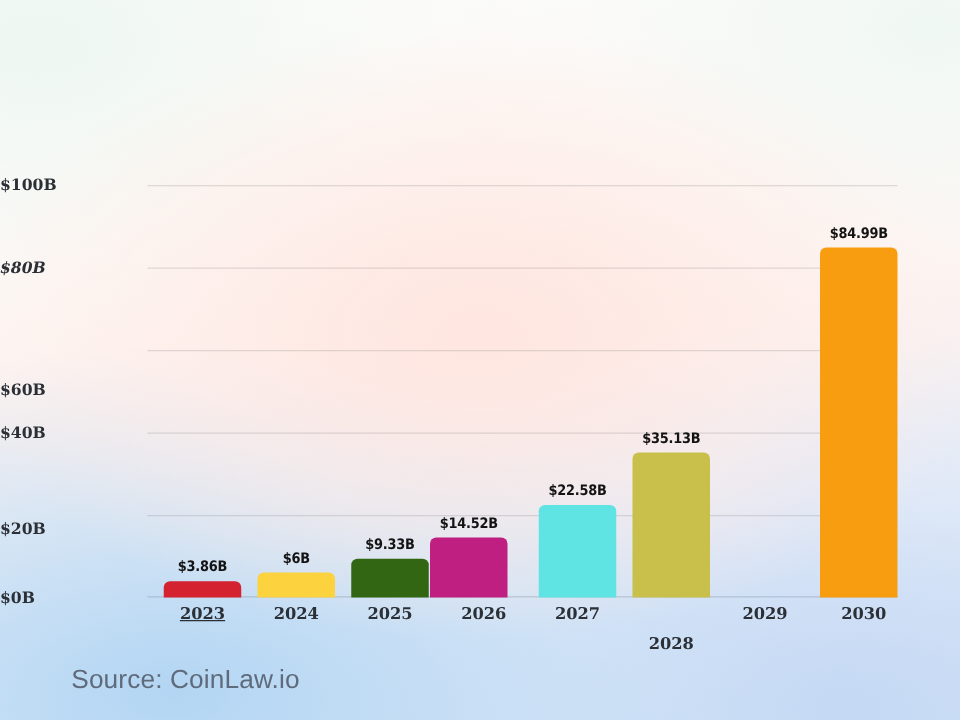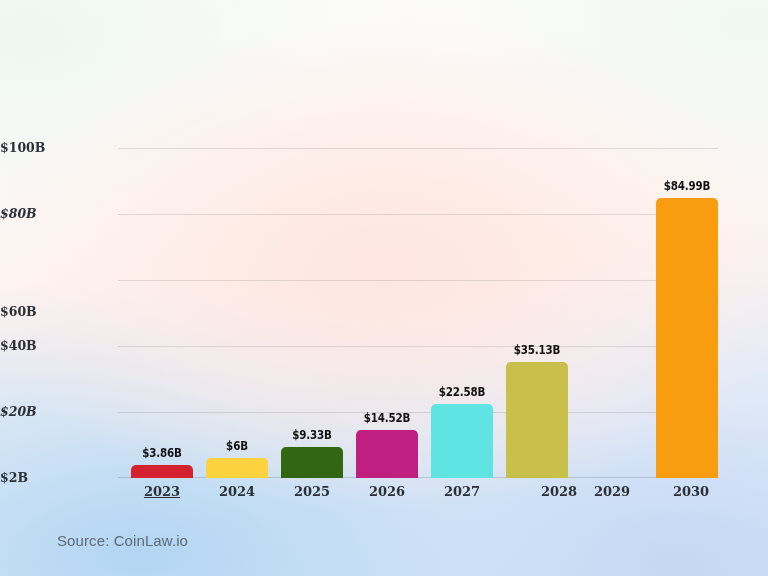--- a/index.html
+++ b/index.html
@@ -139,62 +139,62 @@
     color: #2b2f36;
     white-space: nowrap;
   }
 
   
   .source-note {
     position: absolute;
     left: 57px;
     top: 532px;
     font-family: "Liberation Sans", sans-serif;
-    font-size: 15px;
+    font-size: 21px;
     color: #5f6b7a;
     letter-spacing: 0.1px;
   }
 </style>
 </head>
 <body>
 
 <div id="infographic">
 
 
   <div class="plot-wrap">
     <div class="plot-area" id="plot-area">
         <div class="gridline" style="top: 264px;"></div>
         <div class="gridline" style="top: 198px;"></div>
         <div class="gridline" style="top: 132px;"></div>
         <div class="gridline" style="top: 66px;"></div>
         <div class="gridline" style="top: 0px;"></div>
         <div class="axis-baseline"></div>
       </div>
     <div id="ytick-layer">
-        <div class="ytick" style="position: absolute; right: auto; left: 0px; width: 104px; top: 470px;">$2B</div>
-        <div class="ytick" style="position: absolute; right: auto; left: 0px; width: 104px; top: 404px; font-style: italic;">$20B</div>
+        <div class="ytick" style="position: absolute; right: auto; left: 0px; width: 104px; top: 470px;">$0B</div>
+        <div class="ytick" style="position: absolute; right: auto; left: 0px; width: 104px; top: 415px;">$20B</div>
         <div class="ytick" style="position: absolute; right: auto; left: 0px; width: 104px; top: 338px;">$40B</div>
         <div class="ytick" style="position: absolute; right: auto; left: 0px; width: 104px; top: 272px; margin-top: 32px;">$60B</div>
         <div class="ytick" style="position: absolute; right: auto; left: 0px; width: 104px; top: 206px; font-style: italic;">$80B</div>
         <div class="ytick" style="position: absolute; right: auto; left: 0px; width: 104px; top: 140px;">$100B</div>
       </div>
     <div class="bars-layer" id="bars-layer">
         <div class="bar-slot" style="left: 13px; height: 330px;">
           <div class="bar" style="height: 12.738px; background: rgb(212, 34, 49);"></div>
           <div class="bar-value" style="bottom: 17.738px;">$3.86B</div>
         </div>
         <div class="bar-slot" style="left: 88px; height: 258px;">
           <div class="bar" style="height: 19.8px; background: rgb(252, 210, 63);"></div>
           <div class="bar-value" style="bottom: 24.8px;">$6B</div>
         </div>
         <div class="bar-slot" style="left: 163px; height: 330px;">
           <div class="bar" style="height: 30.789px; background: rgb(51, 102, 18);"></div>
           <div class="bar-value" style="bottom: 35.789px;">$9.33B</div>
         </div>
-        <div class="bar-slot" style="left: 238px; height: 337px;">
+        <div class="bar-slot" style="left: 226px; height: 337px;">
           <div class="bar" style="height: 47.916px; background: rgb(191, 31, 128);"></div>
           <div class="bar-value" style="bottom: 52.916px;">$14.52B</div>
         </div>
         <div class="bar-slot" style="left: 313px; height: 330px;">
           <div class="bar" style="height: 74.514px; background: rgb(95, 227, 227);"></div>
           <div class="bar-value" style="bottom: 79.514px;">$22.58B</div>
         </div>
         <div class="bar-slot" style="left: 388px; height: 330px;">
           <div class="bar" style="height: 115.929px; background: rgb(200, 192, 74);"></div>
           <div class="bar-value" style="bottom: 120.929px;">$35.13B</div>
@@ -203,21 +203,21 @@
           <div class="bar" style="height: 280.467px; background: rgb(249, 157, 16);"></div>
           <div class="bar-value" style="bottom: 285.467px;">$84.99B</div>
         </div>
       </div>
     <div id="xtick-layer">
         <div class="xtick" style="left: 131px; text-decoration: underline;">2023</div>
         <div class="xtick" style="left: 206px;">2024</div>
         <div class="xtick" style="left: 281px;">2025</div>
         <div class="xtick" style="left: 356px;">2026</div>
         <div class="xtick" style="left: 431px;">2027</div>
-        <div class="xtick" style="left: 528px;">2028</div>
+        <div class="xtick" style="left: 506px; margin-top: 24px;">2028</div>
         <div class="xtick" style="left: 581px;">2029</div>
         <div class="xtick" style="left: 660px;">2030</div>
       </div>
   </div>
 
   <div class="source-note">Source: CoinLaw.io</div>
 
 </div>
 
 </body></html>

